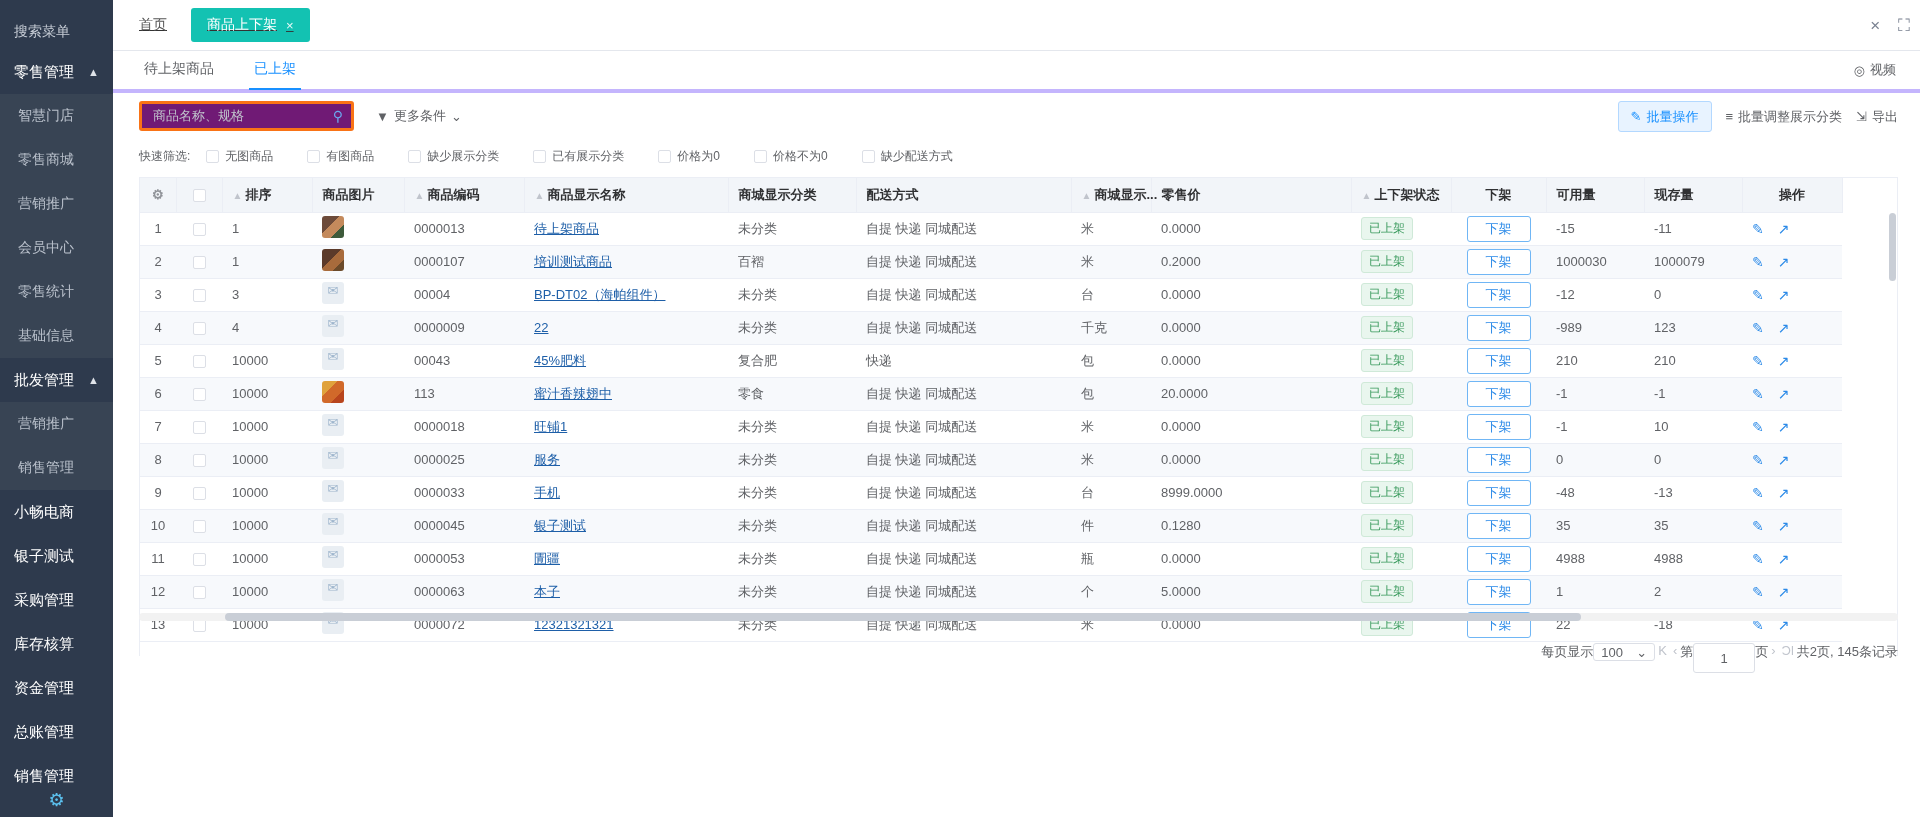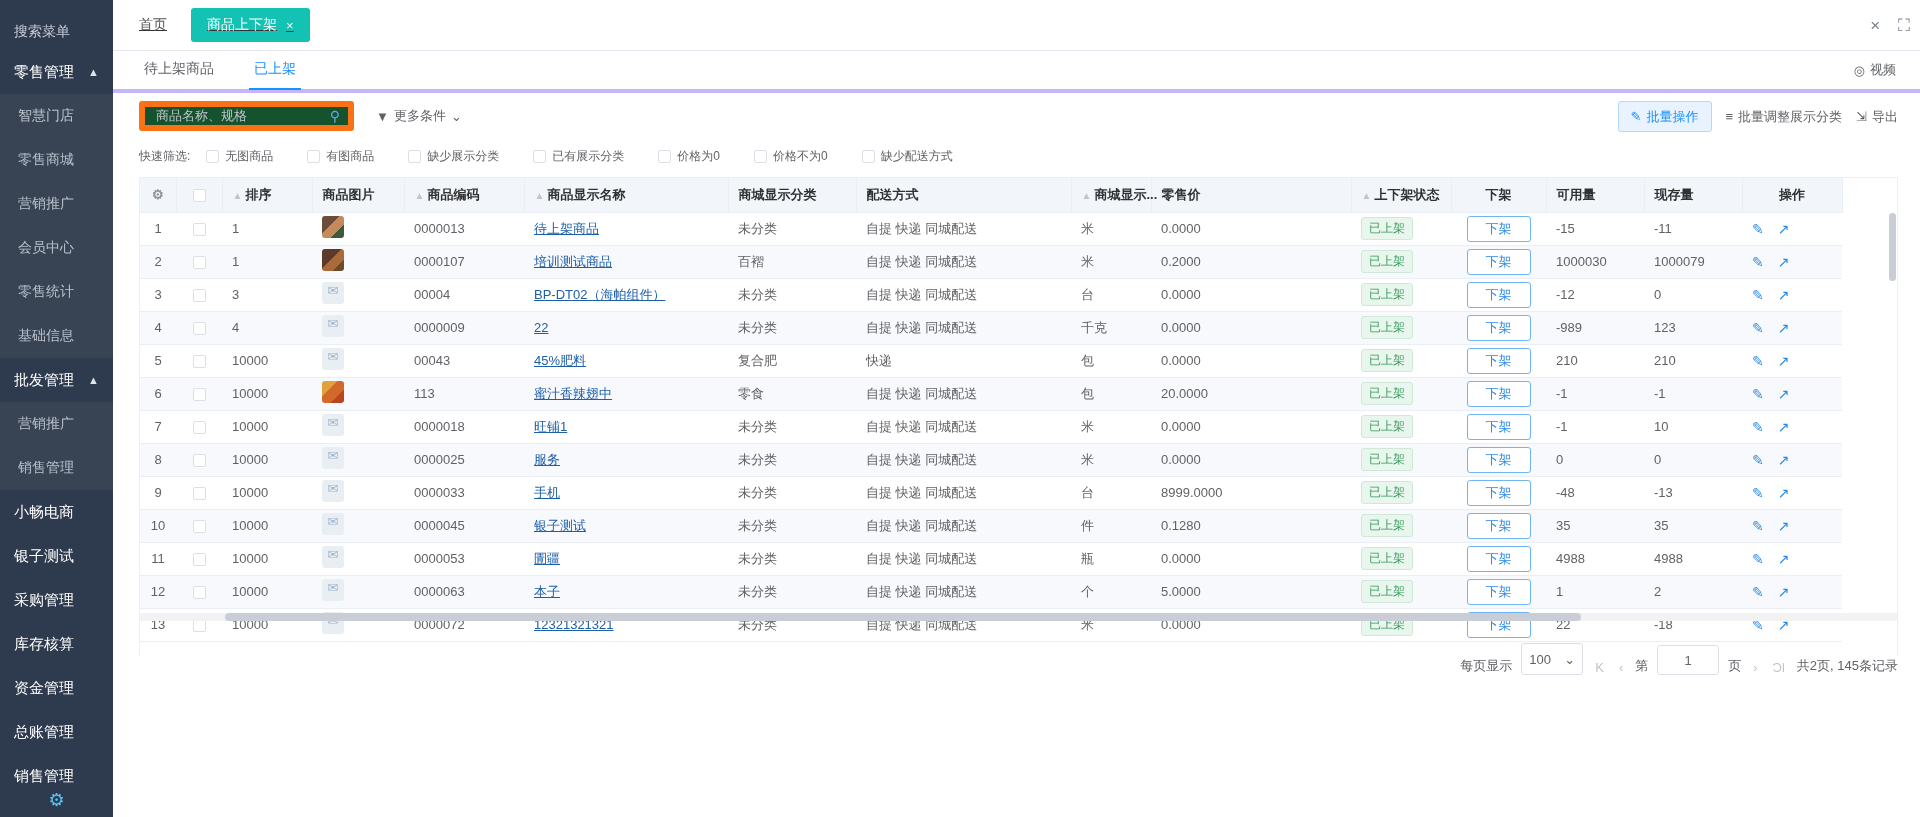--- a/index.html
+++ b/index.html
@@ -141,25 +141,25 @@
 
   
   .filterbar {
     height: 46px;
     display: flex; align-items: center;
     padding: 0 24px 0 26px;
     position: relative;
   }
   .search-input {
     width: 215px; height: 30px;
-    border: 6px solid #f97316;
+    border: 3px solid #f97316;
     border-radius: 3px;
     display: flex; align-items: center;
     padding: 0 8px 0 11px;
-    background: #14532d;
+    background: #701a75;
     font-size: 13px;
     color: #c0c4cc;
     justify-content: space-between;
   }
   .search-input .sicon { color: #6aa9ef; font-size: 14px; }
   .more-cond {
     margin-left: 22px;
     font-size: 13px;
     color: #606266;
     display: flex; align-items: center; gap: 5px;
@@ -310,26 +310,25 @@
   .vscroll .thumbbar {
     position: absolute; top: 0; left: 0;
     width: 7px; height: 68px;
     background: #c9ced6; border-radius: 4px;
   }
 
   
   .pagination {
     position: absolute;
     right: 22px; top: 592px;
-    display: flex; align-items: flex-end;
-    gap: 9px;
+    display: flex; align-items: flex-start;
     font-size: 13px; color: #606266;
   }
   .pg-select {
-    width: 62px; height: 32px;
+    width: 62px; height: 18px;
     border: 1px solid #dcdfe6; border-radius: 3px;
     display: flex; align-items: center; justify-content: space-between;
     padding: 0 7px; background: #fff; font-size: 13px; color: #606266;
   }
   .pg-input {
     width: 62px; height: 30px;
     border: 1px solid #dcdfe6; border-radius: 3px;
     display: flex; align-items: center; justify-content: center;
     background: #fff; font-size: 13px; color: #606266;
   }

